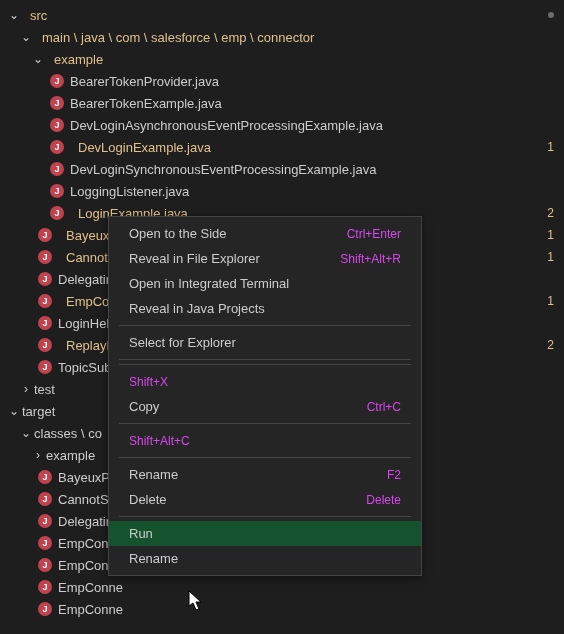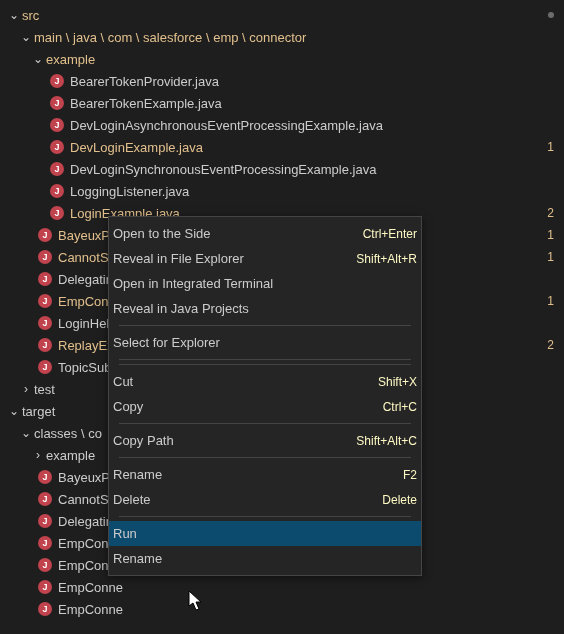--- a/index.html
+++ b/index.html
@@ -38,21 +38,21 @@
   color: #fff;
   font-size: 9px;
   font-weight: bold;
   display: inline-flex;
   align-items: center;
   justify-content: center;
   margin-right: 6px;
   flex-shrink: 0;
 }
 .label { flex: 1; white-space: nowrap; overflow: hidden; text-overflow: ellipsis; }
-.yellow { color: #e2c08d; }
+.yellow { color: #e2c08d; margin-left: 8px; }
 .badge {
   color: #e2c08d;
   font-size: 12px;
   margin-left: auto;
 }
 .dot {
   width: 6px;
   height: 6px;
   border-radius: 50%;
   background: #6c6c6c;
@@ -66,27 +66,27 @@
   background: #252526;
   border: 1px solid #454545;
   box-shadow: 0 2px 8px rgba(0,0,0,0.5);
   padding: 4px 0;
   z-index: 100;
 }
 .menu-item {
   display: flex;
   align-items: center;
   height: 25px;
-  padding: 0 4px;
+  padding: 0 20px;
   cursor: pointer;
   color: #cccccc;
 }
-.menu-item.hover { background: #0c4a6e; }
+.menu-item.hover { background: #14532d; }
 .menu-label { flex: 1; }
-.menu-shortcut { color: #fef9c3; font-size: 12px; }
+.menu-shortcut { color: #d946ef; font-size: 12px; }
 .menu-sep {
   height: 1px;
   background: #454545;
   margin: 4px 10px;
 }
 .cursor {
   position: absolute;
   top: 590px;
   left: 186px;
   z-index: 200;
@@ -277,30 +277,28 @@
     <div class="menu-item">
       <span class="menu-label">Reveal in Java Projects</span>
     </div>
     <div class="menu-sep"></div>
     <div class="menu-item">
       <span class="menu-label">Select for Explorer</span>
     </div>
     <div class="menu-sep"></div>
     <div class="menu-sep"></div>
     <div class="menu-item">
-      <span class="menu-label">Cut</span>
       <span class="menu-shortcut">Shift+X</span>
     </div>
     <div class="menu-item">
       <span class="menu-label">Copy</span>
       <span class="menu-shortcut">Ctrl+C</span>
     </div>
     <div class="menu-sep"></div>
     <div class="menu-item">
-      <span class="menu-label">Copy Path</span>
       <span class="menu-shortcut">Shift+Alt+C</span>
     </div>
     <div class="menu-sep"></div>
     <div class="menu-item">
       <span class="menu-label">Rename</span>
       <span class="menu-shortcut">F2</span>
     </div>
     <div class="menu-item">
       <span class="menu-label">Delete</span>
       <span class="menu-shortcut">Delete</span>

